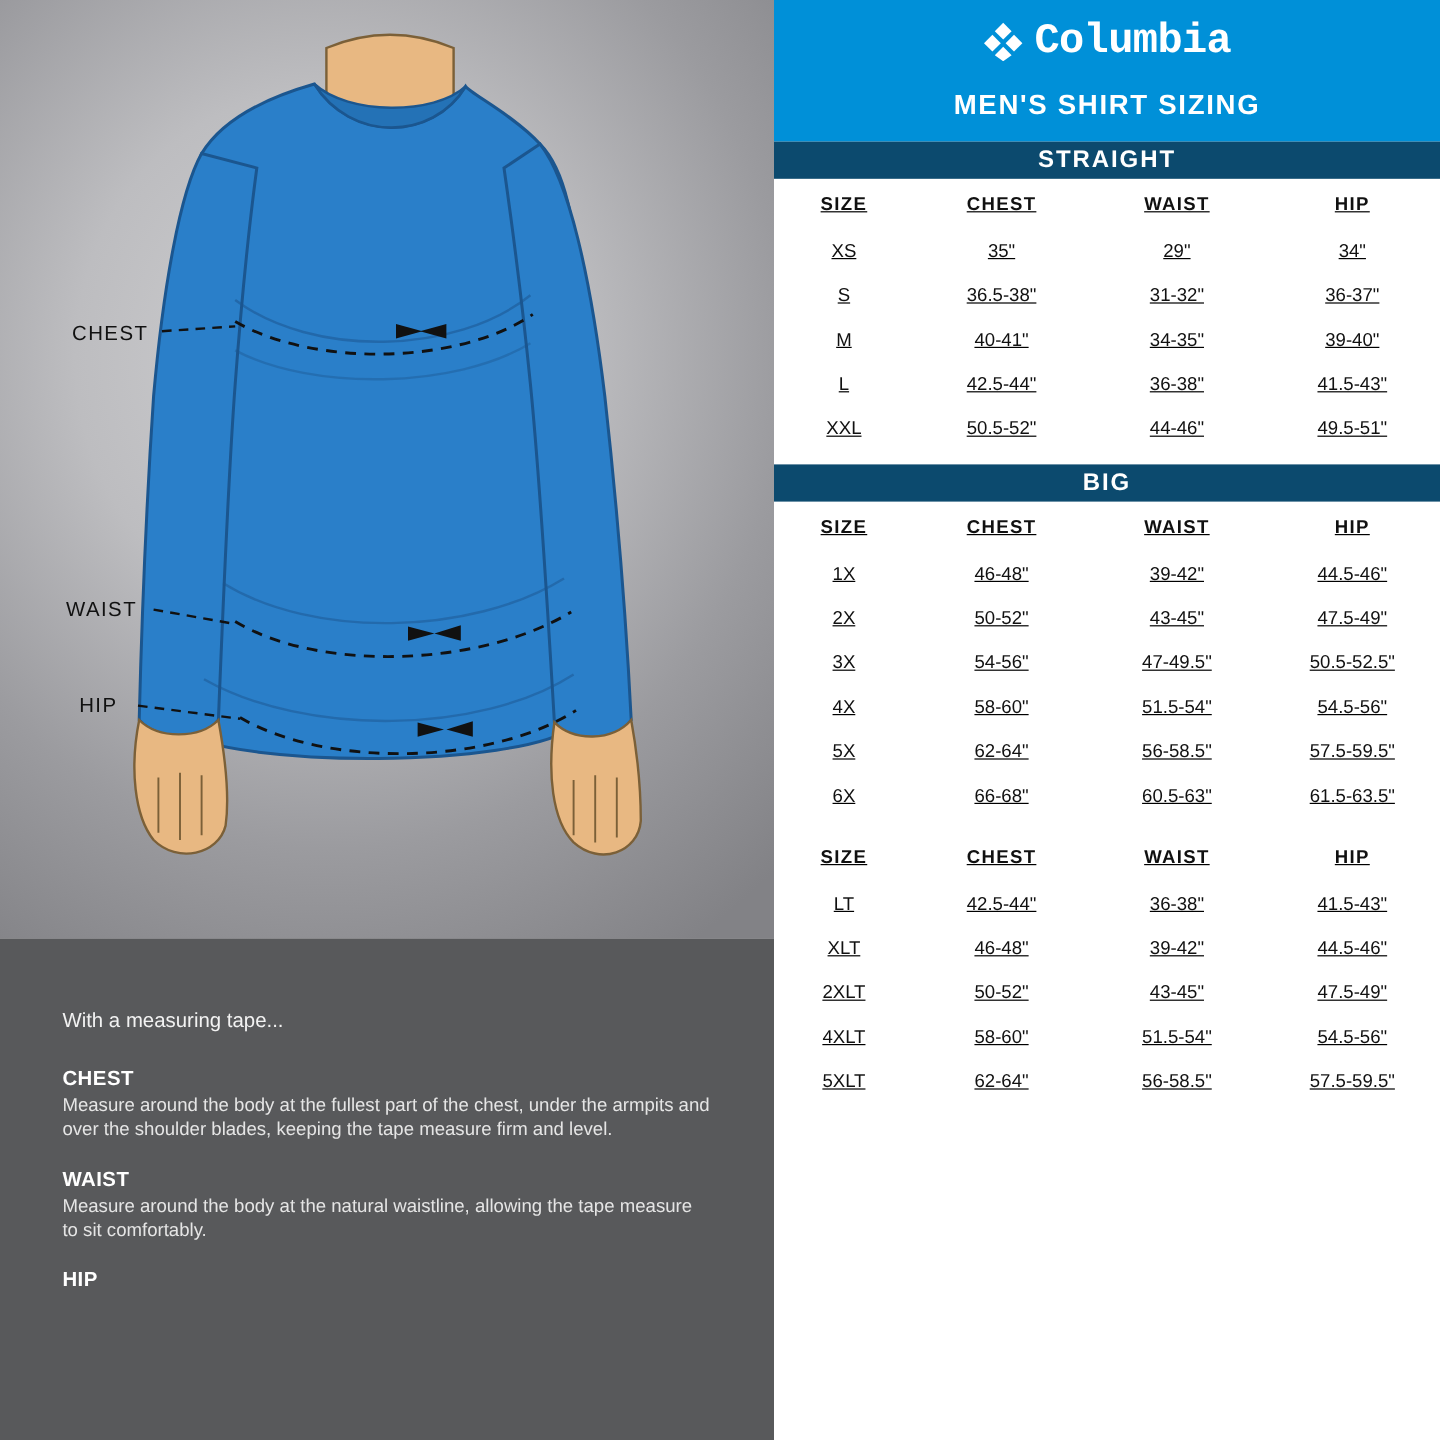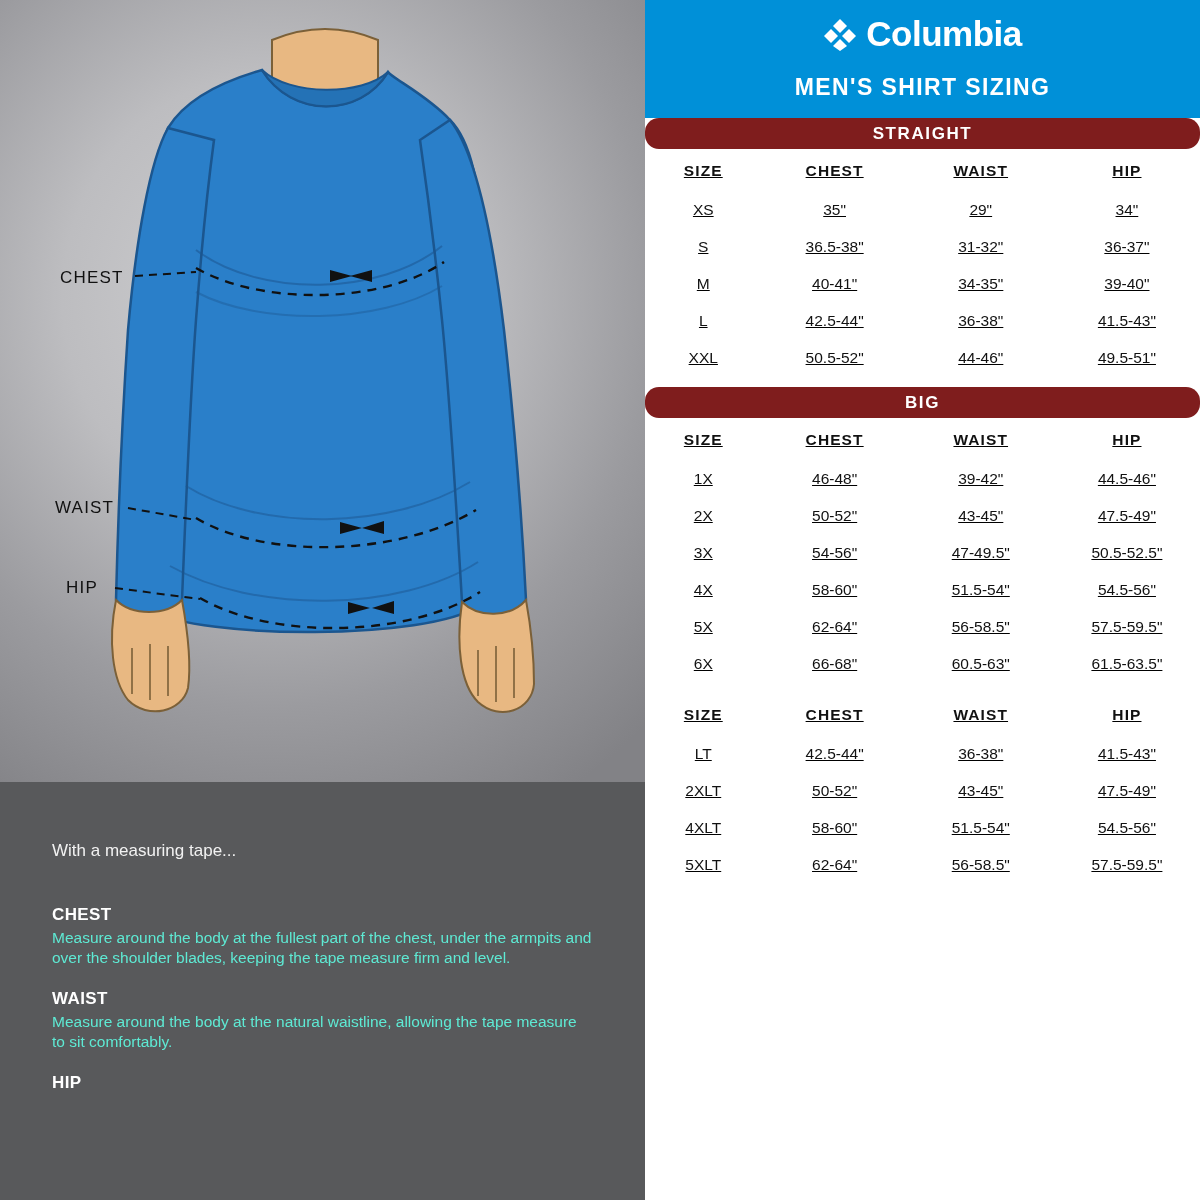--- a/index.html
+++ b/index.html
@@ -57,35 +57,35 @@
     top: 782px;
     width: 645px;
     height: 418px;
     background: #58595b;
     color: #ffffff;
     box-sizing: border-box;
     padding: 58px 52px 0 52px;
   }
   .howto .intro {
     font-size: 17px;
-    margin: 0 0 42px 0;
+    margin: 0 0 26px 0;
     color: #f2f2f2;
   }
   .howto h3 {
     font-size: 17px;
     font-weight: bold;
     margin: 0 0 3px 0;
     letter-spacing: 0.4px;
     color: #ffffff;
   }
   .howto p {
     font-size: 15.5px;
     line-height: 1.33;
     margin: 0 0 20px 0;
-    color: #5eead4;
+    color: #e5e5e5;
   }
 
   
   .right-col {
     position: absolute;
     left: 645px;
     top: 0;
     width: 555px;
     height: 1200px;
     background: #ffffff;
@@ -100,41 +100,40 @@
   .brand-row {
     display: flex;
     align-items: center;
     justify-content: center;
     gap: 9px;
   }
   .brand-name {
     color: #ffffff;
     font-size: 35px;
     font-weight: bold;
-    font-family: Liberation Sans, sans-serif;
+    font-family: Liberation Mono, monospace;
     letter-spacing: -0.5px;
   }
   .brand-sub {
     color: #ffffff;
     font-size: 23px;
     font-weight: bold;
     letter-spacing: 1.4px;
     margin-top: 20px;
   }
 
   .section-head {
-    background: #7f1d1d;
+    background: #0c4a6e;
     color: #ffffff;
     text-align: center;
-    font-size: 17px;
+    font-size: 20px;
     font-weight: bold;
     letter-spacing: 1.6px;
     height: 31px;
     line-height: 31px;
-    border-radius: 14px;
   }
   table.size {
     width: 100%;
     border-collapse: collapse;
     table-layout: fixed;
     text-decoration: underline;
   }
   table.size th {
     font-size: 15.5px;
     font-weight: bold;
@@ -385,20 +384,26 @@
         </tr>
       </thead>
       <tbody>
         <tr>
             <td>LT</td>
             <td>42.5-44"</td>
             <td>36-38"</td>
             <td>41.5-43"</td>
           </tr>
         <tr>
+            <td>XLT</td>
+            <td>46-48"</td>
+            <td>39-42"</td>
+            <td>44.5-46"</td>
+          </tr>
+        <tr>
             <td>2XLT</td>
             <td>50-52"</td>
             <td>43-45"</td>
             <td>47.5-49"</td>
           </tr>
         <tr>
             <td>4XLT</td>
             <td>58-60"</td>
             <td>51.5-54"</td>
             <td>54.5-56"</td>

